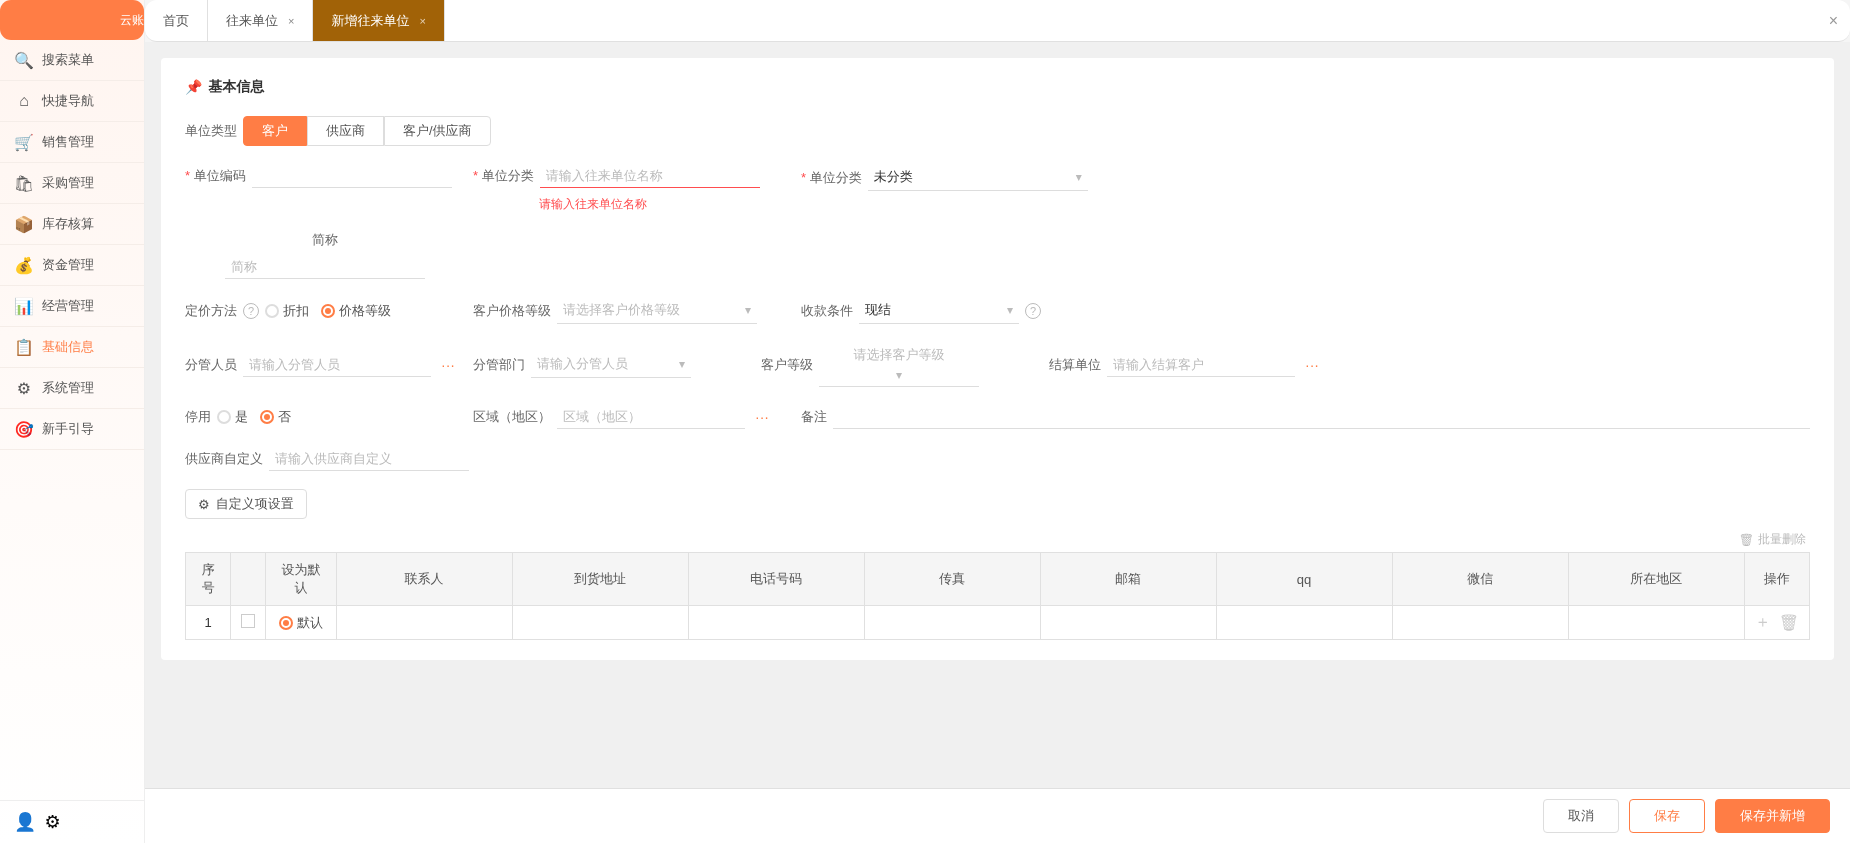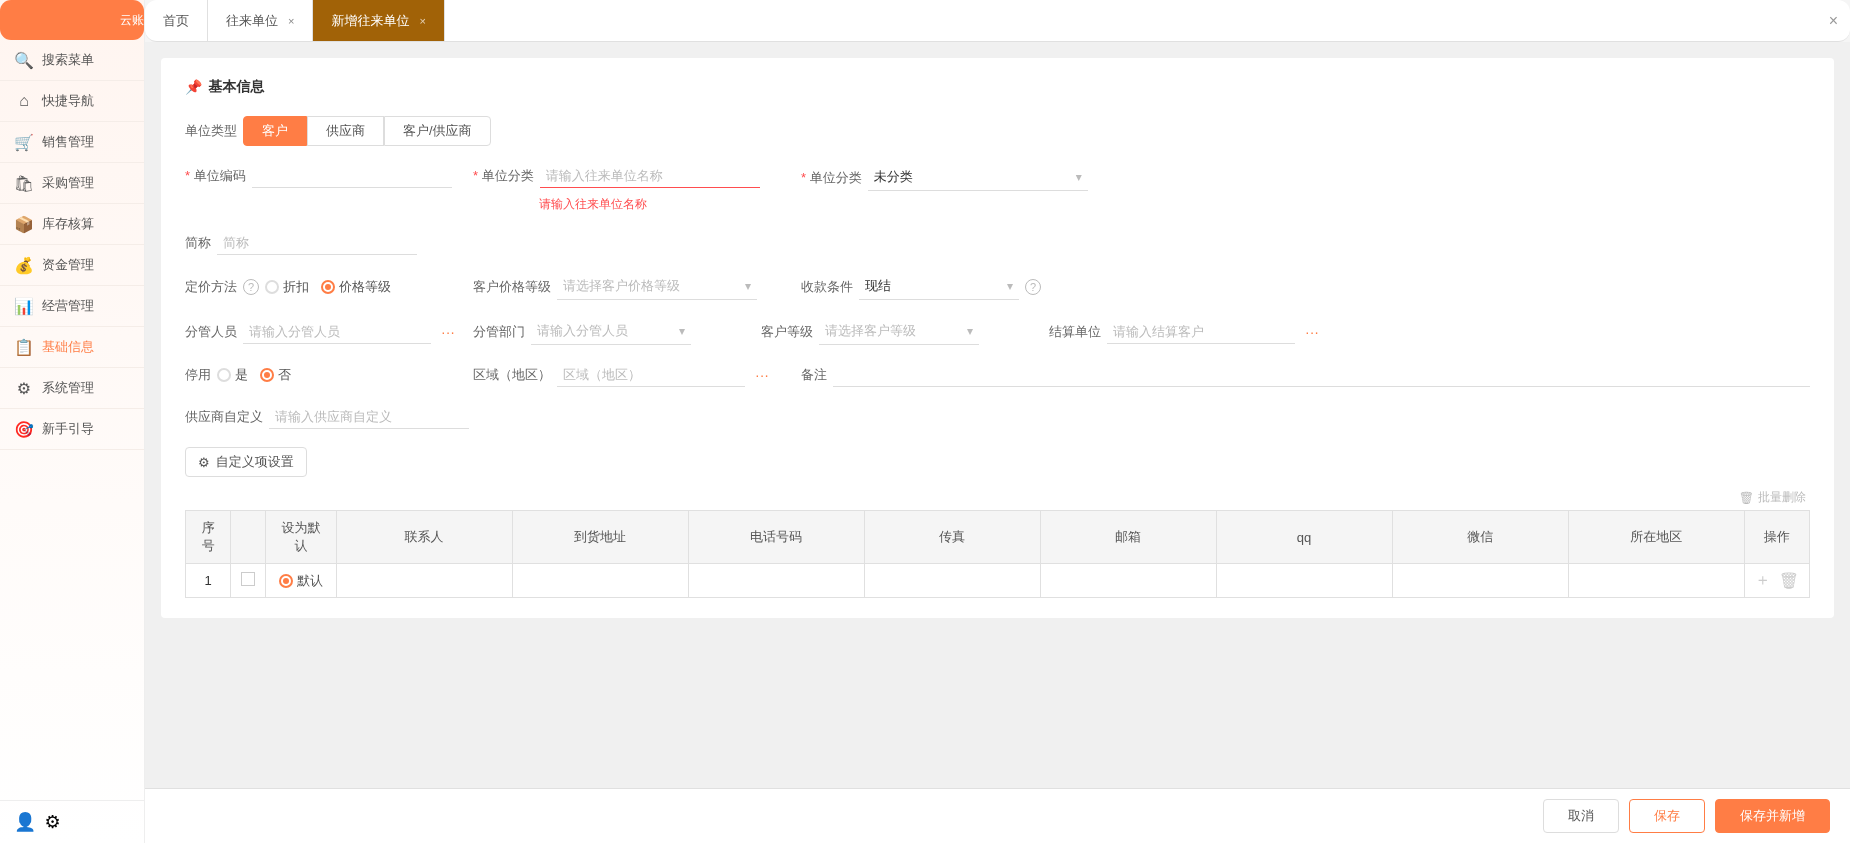--- a/index.html
+++ b/index.html
@@ -430,21 +430,21 @@
         <div class="form-field">
           <span class="field-label required">单位分类</span>
           <div class="field-select" style="min-width:220px;gap:42px;">
             <span class="select-val">未分类</span>
             <span class="chevron">▾</span>
           </div>
         </div>
       </div>
 
       <div class="form-row">
-        <div class="form-field" style="min-width:280px;">
+        <div class="form-field" style="min-width:280px;flex-direction:column;">
           <span class="field-label">简称</span>
           <input class="field-input" style="min-width: 200px;" placeholder="简称">
         </div>
       </div>
 
       <div class="form-row">
         <div class="form-field" style="min-width:280px;">
           <span class="field-label">定价方法</span>
           <span class="help-icon">?</span>
           <div class="radio-group">
@@ -483,21 +483,21 @@
         </div>
         <div class="form-field" style="min-width:280px;">
           <span class="field-label">分管部门</span>
           <div class="field-select" style="min-width:160px;">
             <span class="select-placeholder">请输入分管人员</span>
             <span class="chevron">▾</span>
           </div>
         </div>
         <div class="form-field" style="min-width:280px;">
           <span class="field-label">客户等级</span>
-          <div class="field-select" style="min-width:160px;">
+          <div class="field-select" style="min-width:160px;flex-direction:column;">
             <span class="select-placeholder">请选择客户等级</span>
             <span class="chevron">▾</span>
           </div>
         </div>
         <div class="form-field">
           <span class="field-label">结算单位</span>
           <input class="field-input" style="min-width: 160px;" placeholder="请输入结算客户">
           <span class="more-btn">···</span>
         </div>
       </div>

